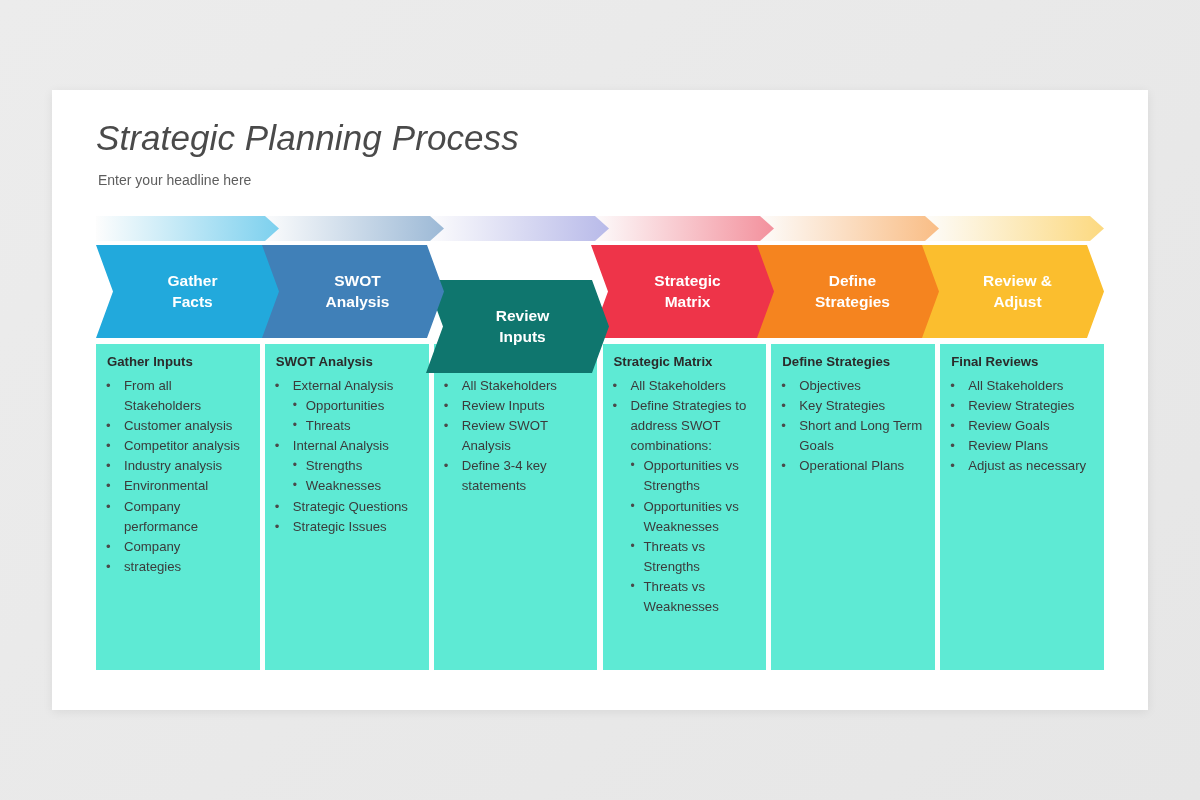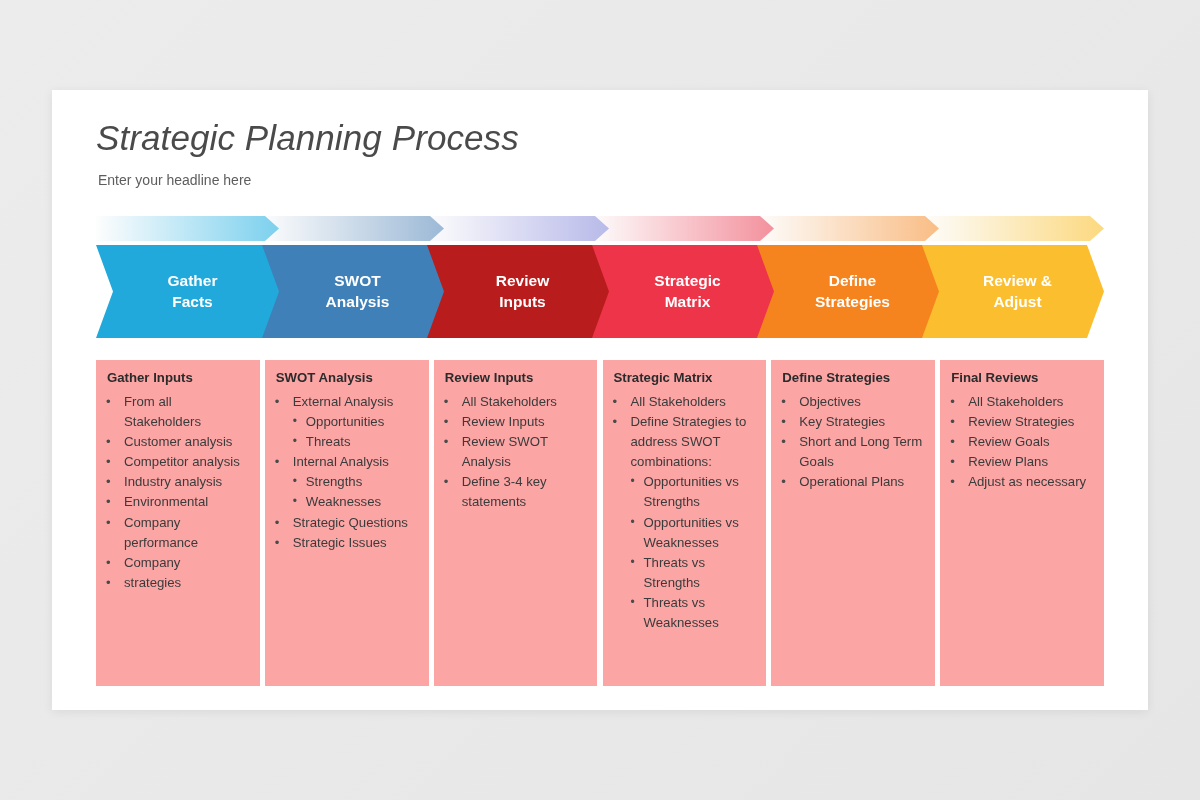--- a/index.html
+++ b/index.html
@@ -104,23 +104,23 @@
   .cols {
     position: absolute;
     left: 44px;
     top: 254px;
     width: 1008px;
     height: 326px;
   }
 
   .col {
     position: absolute;
-    top: 16px;
+    top: 0;
     height: 326px;
-    background: #fca5a5;
+    background: #5eead4;
     box-sizing: border-box;
     padding: 9px 10px 0 8px;
   }
 
   .col-title {
     font-size: 13.2px;
     font-weight: bold;
     color: #2b2b2b;
     margin: 0 0 6px 3px;
     line-height: 1.3;
@@ -169,21 +169,21 @@
       </div>
       <div class="chev-col first" style="left: 0px; width: 183px; z-index: 6;">
         <div class="chev-top" style="background: linear-gradient(90deg, rgb(253, 253, 253) 0%, rgb(124, 208, 238) 100%);"></div>
         <div class="chev-main" style="background: rgb(34, 169, 220);">
           <div class="chev-label">Gather
 Facts</div>
         </div>
       </div>
       <div class="chev-col" style="left: 330px; width: 183px; z-index: 4;">
         <div class="chev-top" style="background: linear-gradient(90deg, rgb(253, 253, 253) 0%, rgb(184, 186, 233) 100%);"></div>
-        <div class="chev-main" style="background: #b91c1c;">
+        <div class="chev-main" style="background: #0f766e; margin-top: 35px;">
           <div class="chev-label">Review
 Inputs</div>
         </div>
       </div>
       <div class="chev-col" style="left: 495px; width: 183px; z-index: 3;">
         <div class="chev-top" style="background: linear-gradient(90deg, rgb(253, 253, 253) 0%, rgb(243, 145, 157) 100%);"></div>
         <div class="chev-main" style="background: rgb(238, 52, 73);">
           <div class="chev-label">Strategic
 Matrix</div>
         </div>

